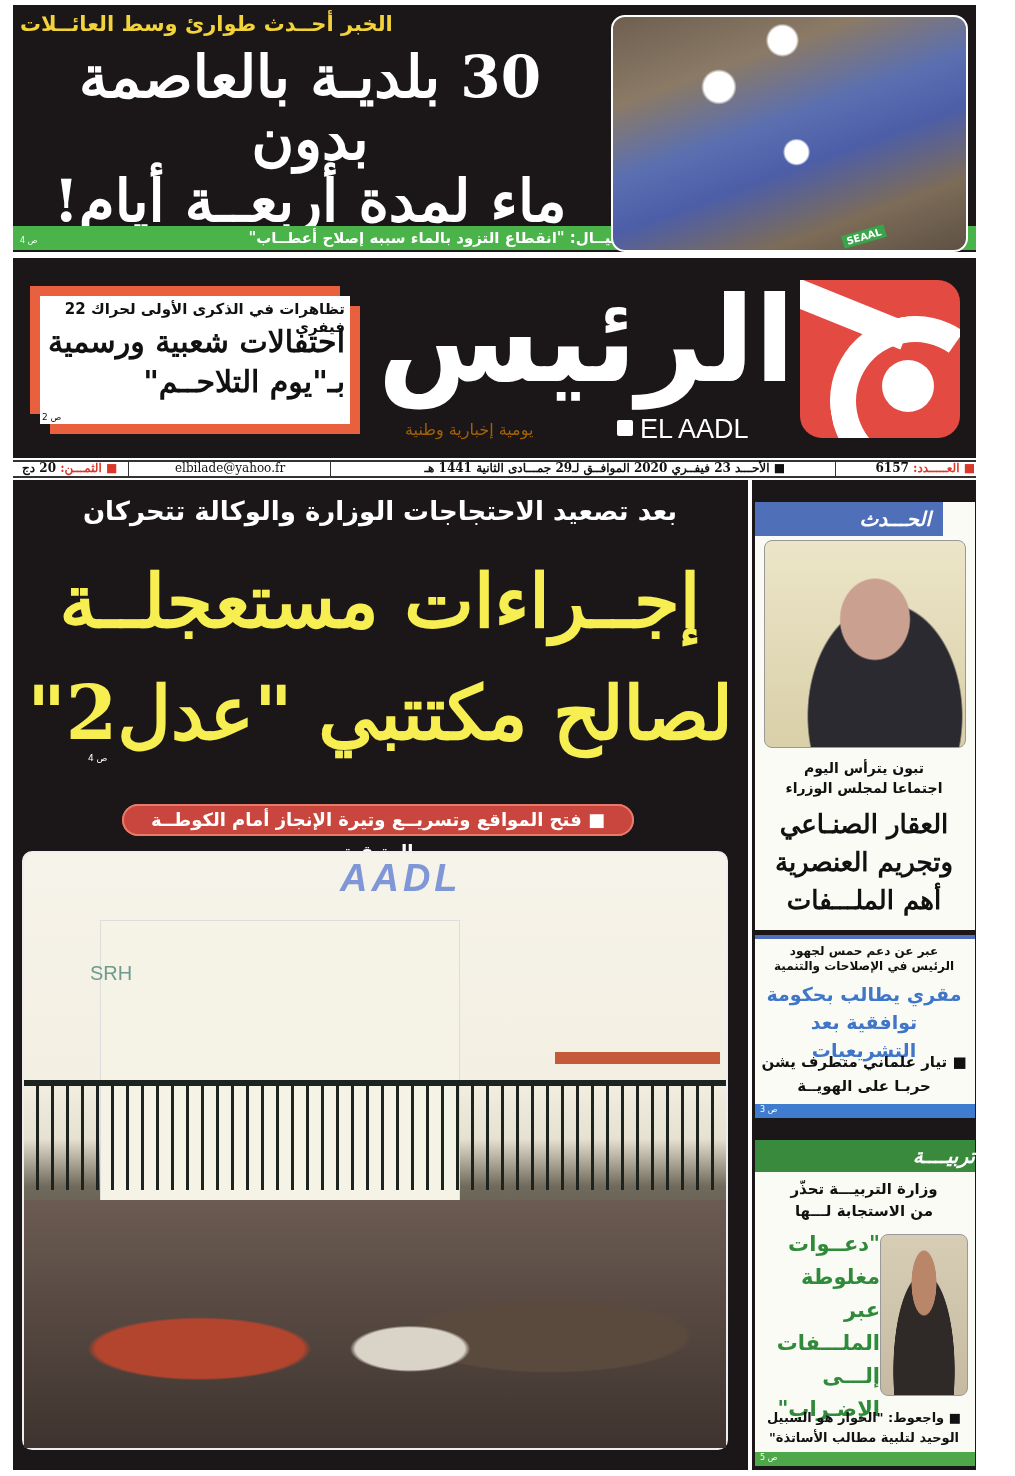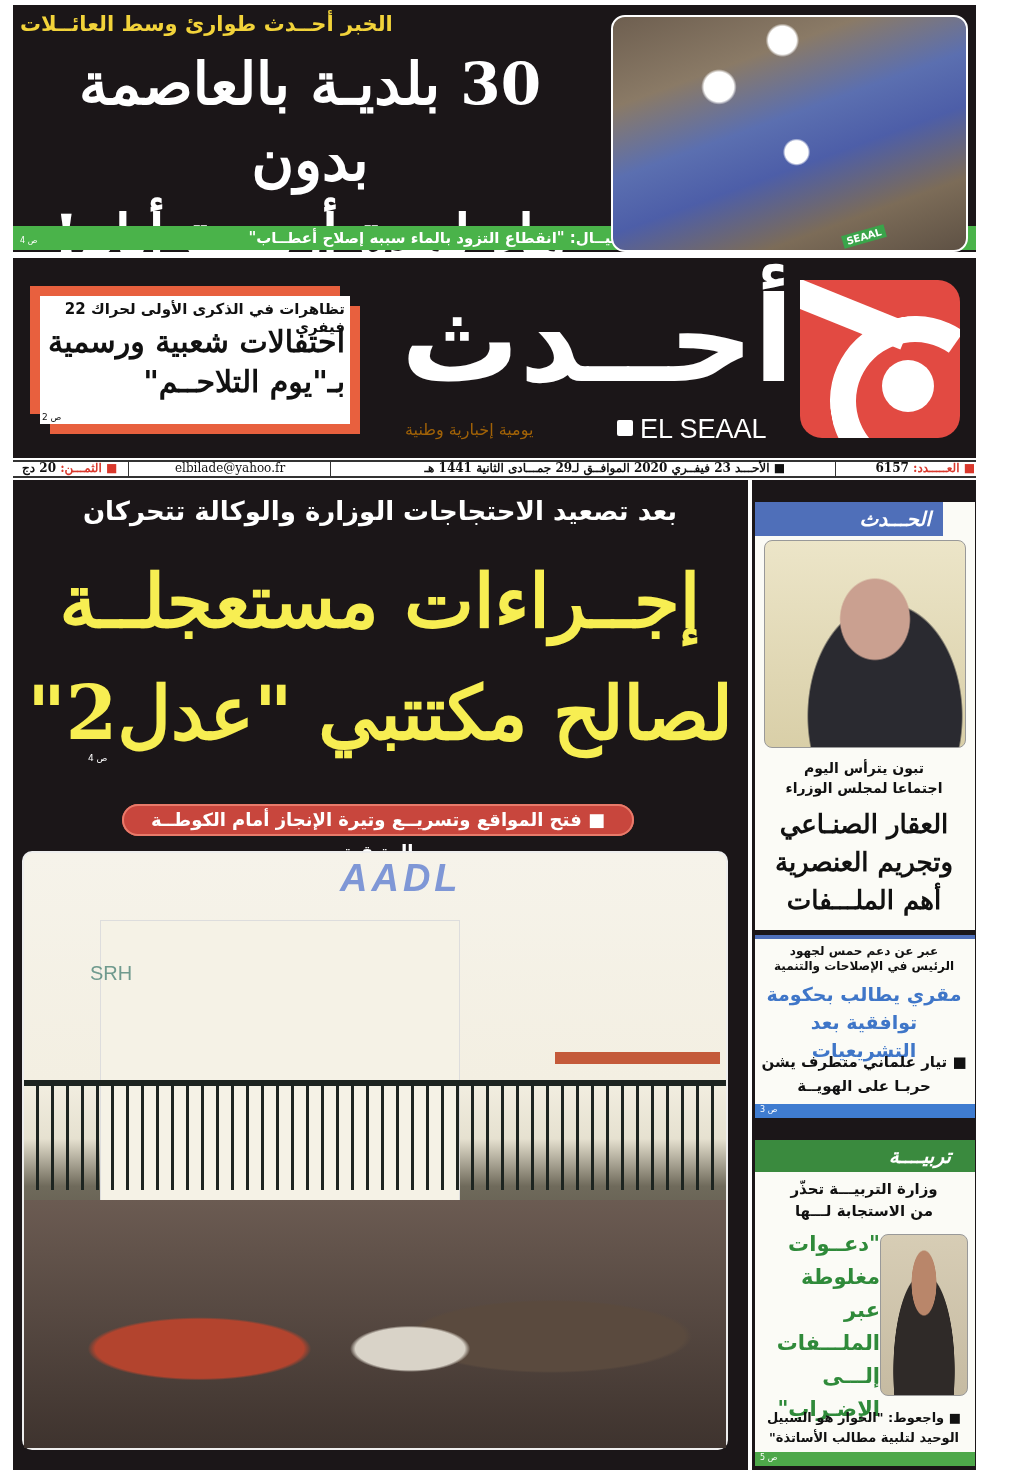--- a/index.html
+++ b/index.html
@@ -5,21 +5,21 @@
     * { box-sizing: border-box; margin: 0; padding: 0; }
     html, body { width: 1015px; height: 1476px; background: #ffffff; overflow: hidden; }
     body { position: relative; font-family: "DejaVu Sans", sans-serif; color: #111; }
 
     .abs { position: absolute; }
     .rtl { direction: rtl; }
 
     
     #top-banner { left: 13px; top: 5px; width: 963px; height: 247px; background: #1b1618; }
     #top-kicker { left: 20px; top: 12px; width: 580px; text-align: left; color: #f2d33a; font-size: 21px; font-weight: bold; }
-    #top-headline { left: 20px; top: 46px; width: 580px; text-align: center; color: #ffffff; font-size: 58px; line-height: 76px; font-weight: bold; font-family: "DejaVu Serif", serif; }
+    #top-headline { left: 20px; top: 46px; width: 580px; text-align: center; color: #ffffff; font-size: 58px; line-height: 62px; font-weight: bold; font-family: "DejaVu Serif", serif; }
     #top-strip { left: 13px; top: 226px; width: 963px; height: 24px; background: #4ab34a; }
     #top-strip-text { right: 370px; top: 229px; color: #fff; font-size: 15px; font-weight: bold; }
     #top-strip-ref { left: 20px; top: 236px; color: #fff; font-size: 8px; }
     #top-photo { left: 611px; top: 15px; width: 357px; height: 237px; border-radius: 14px; border: 2px solid #fff;
       background: radial-gradient(circle at 30% 30%, #ffffff 0 5%, transparent 6%),
                   radial-gradient(circle at 52% 58%, #ffffff 0 5%, transparent 6%),
                   radial-gradient(circle at 48% 10%, #ffffff 0 5%, transparent 6%),
                   linear-gradient(160deg, #6e5f50 0%, #8a7a66 25%, #5b6fb0 45%, #4d5ea8 60%, #7c6c58 80%, #5e5144 100%); }
     #seaal-tag { left: 842px; top: 230px; background: #3aa44a; color: #fff; font-size: 10px; font-weight: bold; padding: 1px 4px; transform: rotate(-16deg); }
 
@@ -78,21 +78,21 @@
     #event-headline { left: 758px; top: 805px; width: 212px; text-align: center; font-size: 26px; font-weight: bold; line-height: 38px; font-family: "DejaVu Serif", serif; }
 
     #politics-card { left: 755px; top: 935px; width: 220px; height: 170px; background: #fbfbf6; border-top: 4px solid #4f6fb9; }
     #politics-kicker { left: 758px; top: 944px; width: 212px; text-align: center; font-size: 12px; font-weight: bold; line-height: 15px; }
     #politics-headline { left: 758px; top: 980px; width: 212px; text-align: center; color: #3f76c8; font-size: 19px; line-height: 28px; font-weight: bold; }
     #politics-bullet { left: 758px; top: 1050px; width: 212px; text-align: center; font-size: 15px; font-weight: bold; line-height: 24px; }
     #politics-strip { left: 755px; top: 1104px; width: 220px; height: 14px; background: #3f7cd0; }
     #politics-ref { left: 760px; top: 1105px; color: #fff; font-size: 8px; }
 
     #edu-card { left: 755px; top: 1140px; width: 220px; height: 325px; background: #fbfbf6; }
-    #edu-header { left: 755px; top: 1140px; width: 220px; height: 32px; background: #3a8a3e; color: #fff; font-size: 20px; font-weight: bold; text-align: right; padding-right: 24px; line-height: 32px; font-style: italic; }
+    #edu-header { left: 755px; top: 1140px; width: 220px; height: 32px; background: #3a8a3e; color: #fff; font-size: 20px; font-weight: bold; text-align: right; padding-right: 0; line-height: 32px; font-style: italic; }
     #edu-kicker { left: 758px; top: 1178px; width: 212px; text-align: center; font-size: 15px; font-weight: bold; line-height: 22px; }
     #edu-photo { left: 880px; top: 1234px; width: 88px; height: 162px; border-radius: 8px; border: 1px solid #999;
       background: radial-gradient(ellipse at 50% 30%, #b9866a 0 20%, transparent 21%),
                   radial-gradient(ellipse at 50% 85%, #2f2a28 0 50%, transparent 51%),
                   linear-gradient(180deg, #d7cdb5, #c6bba2); }
     #edu-headline { left: 758px; top: 1228px; width: 122px; text-align: right; color: #2f8a3a; font-size: 21px; font-weight: bold; line-height: 33px; }
     #edu-bullet { left: 758px; top: 1408px; width: 212px; text-align: center; font-size: 13px; font-weight: bold; line-height: 20px; }
     #edu-strip { left: 755px; top: 1452px; width: 220px; height: 14px; background: #4ea84a; }
     #edu-ref { left: 760px; top: 1453px; color: #fff; font-size: 8px; }
   </style>
@@ -113,28 +113,28 @@
 
 <div id="masthead" class="abs"></div>
 <div id="teaser-box" class="abs"></div>
 <div id="teaser-kicker" class="abs rtl">تظاهرات في الذكرى الأولى لحراك 22 فيفري</div>
 <div id="teaser-headline" class="abs rtl">
   <div>احتفالات شعبية ورسمية</div>
   <div>بـ"يوم التلاحــم"</div>
 </div>
 <div id="teaser-ref" class="abs rtl">ص 2</div>
 
-<div id="logo-arabic" class="abs rtl">أحــدث</div>
+<div id="logo-arabic" class="abs rtl">الرئيس</div>
 <div id="logo-mark" class="abs">
   <div class="arc"></div>
   <div class="bar"></div>
   <div class="dot"></div>
 </div>
 <div id="logo-square" class="abs"></div>
-<div id="logo-latin" class="abs">EL SEAAL</div>
+<div id="logo-latin" class="abs">EL AADL</div>
 <div id="logo-tagline" class="abs rtl">يومية إخبارية وطنية</div>
 
 <div id="info-bar" class="abs"></div>
 <div class="abs info rtl" style="right:40px;">
   <span class="lbl">■ العـــــدد:</span>
   <span>6157</span>
 </div>
 <div class="abs sep" style="left:835px;"></div>
 <div class="abs info rtl" style="right:230px;">■ الأحـــد 23 فيفــري 2020 الموافــق لـ29 جمـــادى الثانية 1441 هـ</div>
 <div class="abs sep" style="left:330px;"></div>

